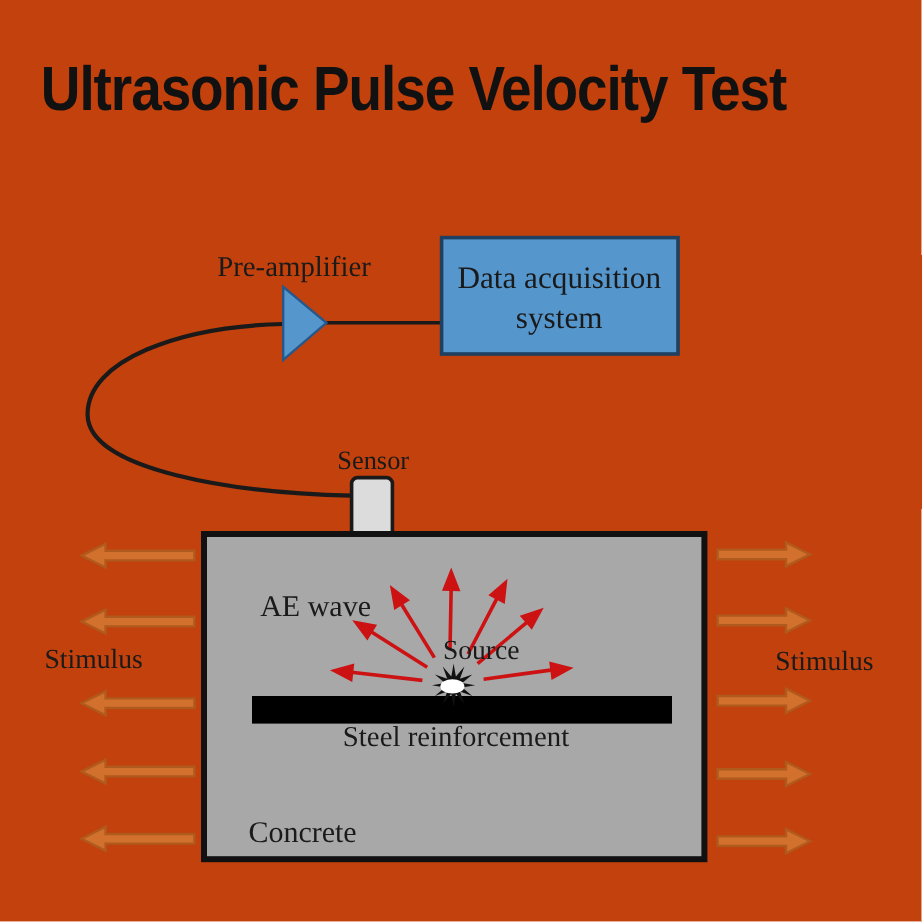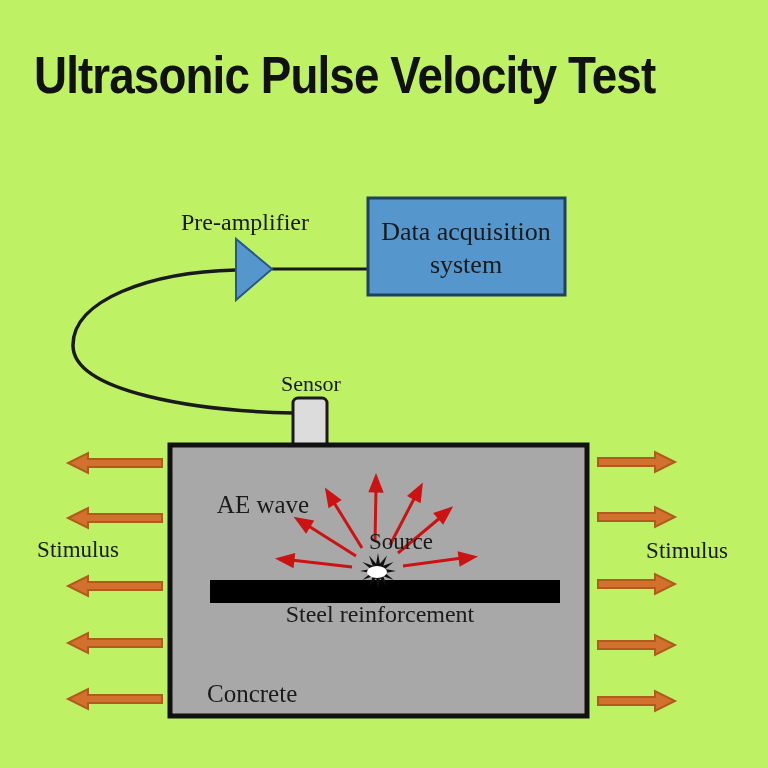--- a/index.html
+++ b/index.html
@@ -1,17 +1,17 @@
 <!DOCTYPE html>
 <html><head>
 <meta charset="utf-8">
 <style>
   html,body { margin:0; padding:0; background:#ffffff; }
   .canvas {
-    position:relative; width:768px; height:768px; background:#bef264;
+    position:relative; width:768px; height:768px; background:#c2410c;
     overflow:hidden; font-family:"Liberation Serif", serif;
   }
   .page-title {
     position:absolute; left:34px; top:46px; margin:0;
     font-family:"Liberation Sans", sans-serif;
     font-weight:bold; font-size:52px; line-height:58px;
     letter-spacing:-1px; color:#111111; white-space:nowrap;
     transform:scaleX(0.88); transform-origin:left center;
   }
   svg.diagram { position:absolute; left:0; top:0; }

